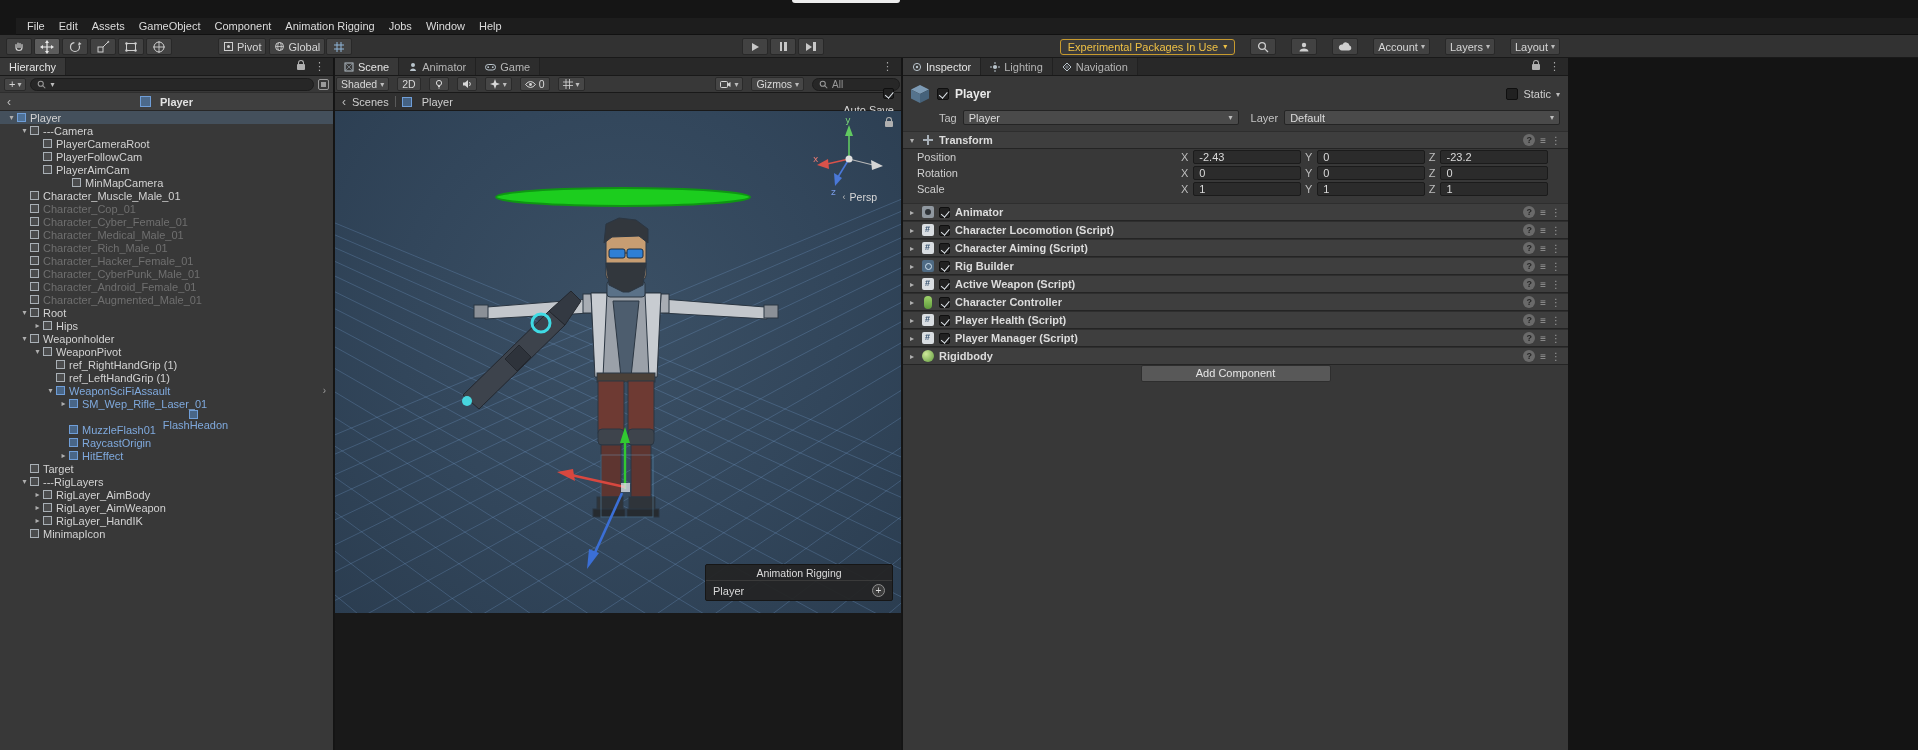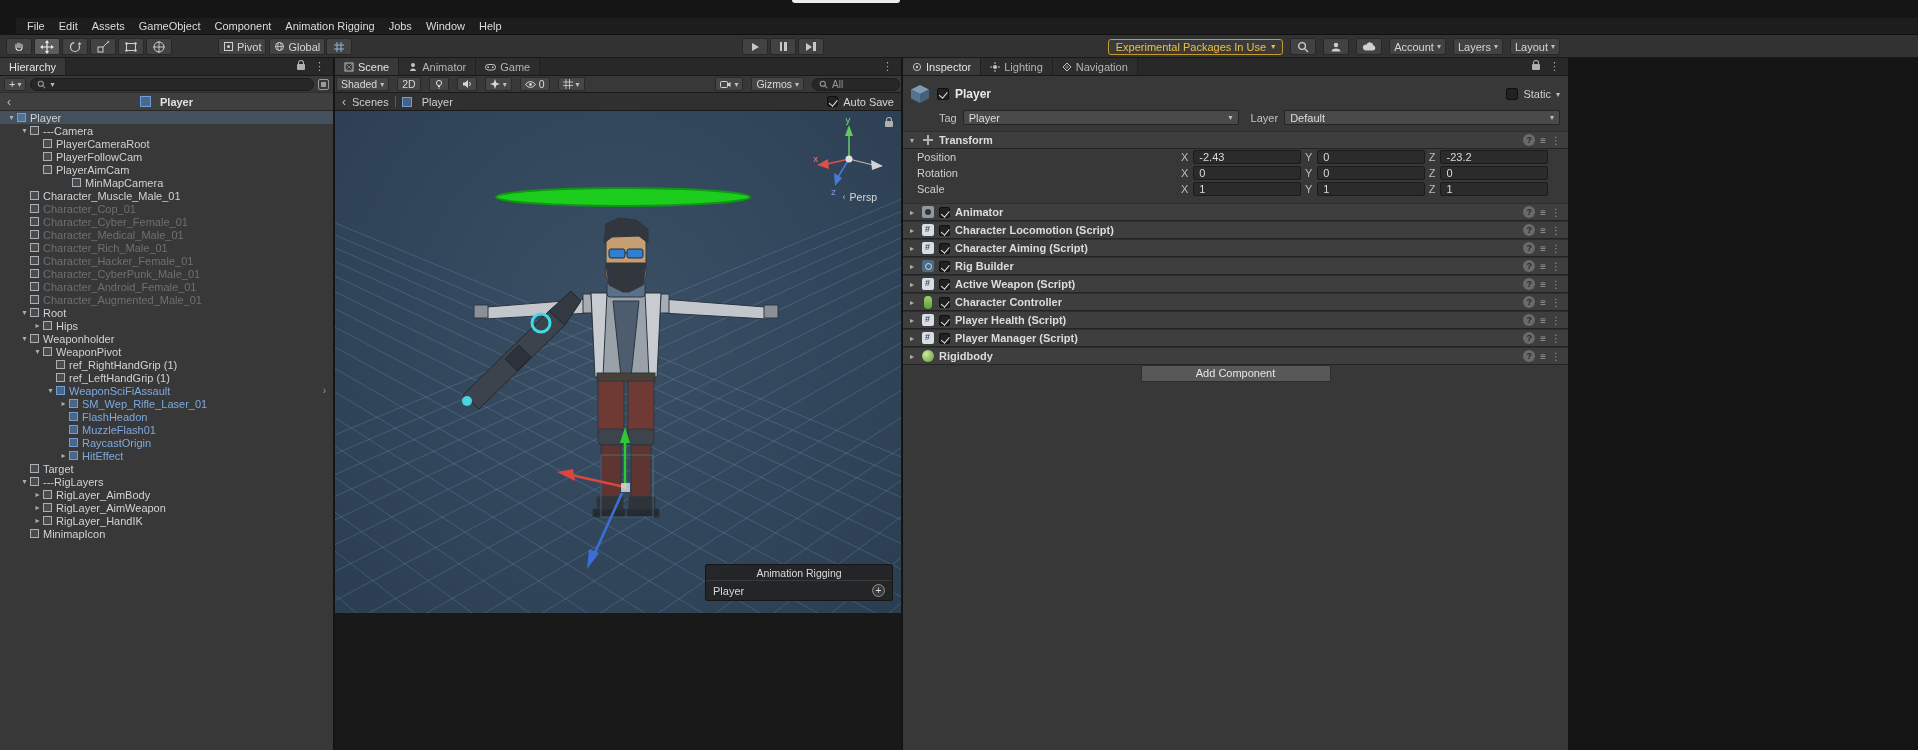--- a/index.html
+++ b/index.html
@@ -20,21 +20,21 @@
   .menu-item{padding:1px 7px;color:#dcdcdc;}
   
   .toolbar{position:absolute;left:0;top:35px;width:1918px;height:23px;background:#323232;border-bottom:1px solid #191919;}
   .tbtn{height:17px;min-width:26px;background:#424242;border:1px solid #282828;border-radius:2px;
         display:flex;align-items:center;justify-content:center;gap:3px;color:#d6d6d6;padding:0 4px;}
   .tbtn.active{background:#5c5c5c;}
   .tool-group{position:absolute;left:6px;top:3px;display:flex;gap:2px;}
   .pg-group{position:absolute;left:218px;top:3px;display:flex;gap:3px;}
   .snap-group{position:absolute;left:326px;top:3px;display:flex;}
   .play-group{position:absolute;left:742px;top:3px;display:flex;gap:2px;}
-  .right-group{position:absolute;right:358px;top:3px;display:flex;gap:7px;align-items:center;}
+  .right-group{position:absolute;right:358px;top:3px;display:flex;gap:15px;align-items:center;}
   .exp-badge{height:16px;border:1px solid #c79a2e;border-radius:3px;color:#eec045;display:flex;
              align-items:center;gap:5px;padding:0 7px;background:#3a3a3a;}
   .caret{font-size:8px;color:#bdbdbd;}
   .exp-badge .caret{color:#eec045;}
   .play-ic{width:0;height:0;border-left:7px solid #c8c8c8;border-top:4.5px solid transparent;border-bottom:4.5px solid transparent;}
   .pause-ic{display:flex;gap:2px;}
   .pause-ic i{display:block;width:2.5px;height:9px;background:#c8c8c8;}
   .step-ic{display:flex;align-items:center;gap:1px;}
   .step-ic b{display:block;width:2.5px;height:9px;background:#c8c8c8;}
   
@@ -72,21 +72,21 @@
   .h-row.blue .h-label{color:#7fa9dd;}
   .prefab-open{margin-left:auto;padding-right:7px;color:#9a9a9a;font-size:10px;}
   
   .scene-toolbar{height:17px;background:#383838;border-bottom:1px solid #191919;display:flex;align-items:center;
                  gap:8px;padding:0 1px;color:#d8d8d8;}
   .sbtn{height:14px;background:#464646;border:1px solid #2a2a2a;border-radius:2px;display:flex;align-items:center;
         gap:3px;padding:0 4px;color:#d8d8d8;font-size:10.5px;}
   .crumbbar{height:18px;background:#303030;border-bottom:1px solid #191919;display:flex;align-items:center;
             padding:0 7px;gap:6px;color:#cfcfcf;}
   .crumb-sep{width:1px;height:11px;background:#5a5a5a;}
-  .autosave{margin-left:auto;display:flex;align-items:flex-start;gap:5px;color:#d6d6d6;}
+  .autosave{margin-left:auto;display:flex;align-items:flex-end;gap:5px;color:#d6d6d6;flex-direction:column;}
   .viewport{position:relative;width:566px;height:502px;overflow:hidden;
             background:radial-gradient(ellipse at 50% 42%,#3b5065 0%,#32465b 55%,#2b3d50 100%);}
   .persp-label{position:absolute;top:80px;right:24px;color:#d8d8d8;font-size:10.5px;display:flex;gap:4px;align-items:center;}
   .vp-lock{position:absolute;top:10px;right:8px;}
   .rig-overlay{position:absolute;right:8px;bottom:12px;width:188px;background:rgba(35,35,35,.93);
                border:1px solid #161616;border-radius:2px;}
   .rig-overlay .rtitle{height:16px;display:flex;align-items:center;justify-content:center;color:#dcdcdc;
                        font-size:10.5px;border-bottom:1px solid #3a3a3a;}
   .rig-overlay .rrow{height:19px;display:flex;align-items:center;padding:0 7px;color:#d8d8d8;}
   .plus-circle{margin-left:auto;width:13px;height:13px;border-radius:50%;background:#3c3c3c;border:1px solid #8f8f8f;
@@ -417,21 +417,21 @@
           <span class="tri">▾</span>
           <span class="cube prefab"></span>
           <span class="h-label">WeaponSciFiAssault</span>
           <span class="prefab-open">›</span>
         </div>
         <div class="h-row blue" style="padding-left: 58px;">
           <span class="tri">▸</span>
           <span class="cube prefab"></span>
           <span class="h-label">SM_Wep_Rifle_Laser_01</span>
         </div>
-        <div class="h-row blue" style="padding-left: 58px;">
+        <div class="h-row blue" style="padding-left: 58px; flex-direction: column;">
           <span class="tri"></span>
           <span class="cube prefab"></span>
           <span class="h-label">FlashHeadon</span>
         </div>
         <div class="h-row blue" style="padding-left: 58px;">
           <span class="tri"></span>
           <span class="cube prefab"></span>
           <span class="h-label">MuzzleFlash01</span>
         </div>
         <div class="h-row blue" style="padding-left: 58px;">

